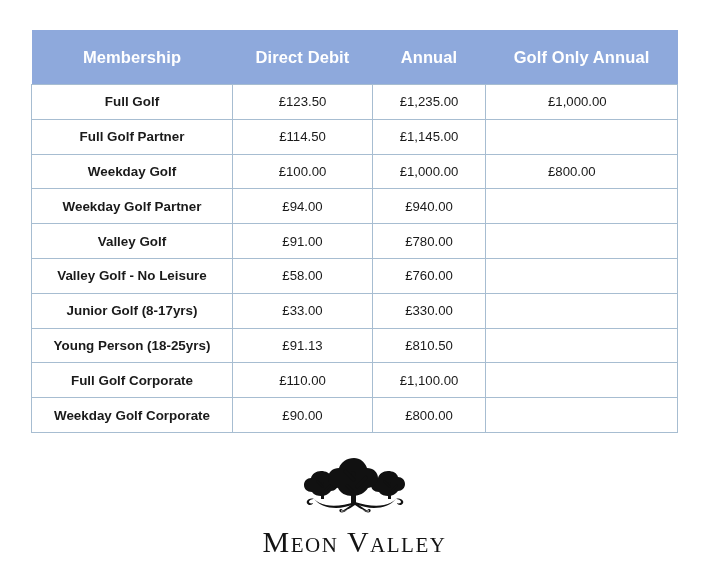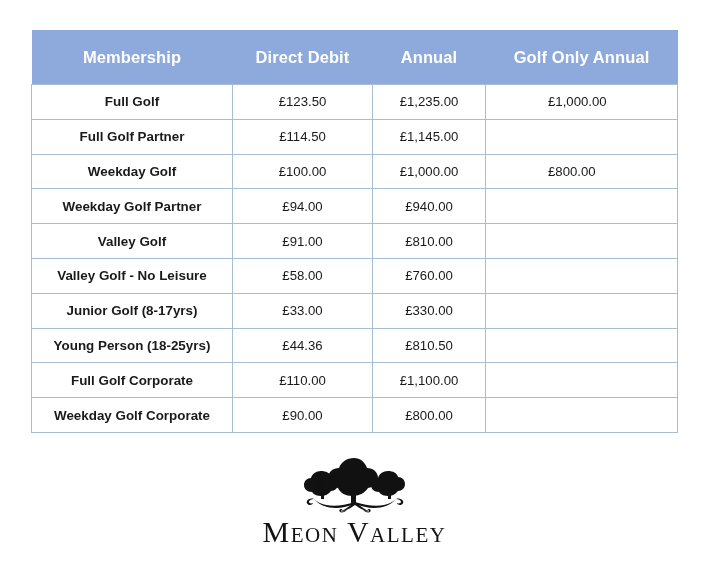--- a/index.html
+++ b/index.html
@@ -84,21 +84,21 @@
   #logo-mark {
     display: block;
   }
   #logo-wordmark {
     font-family: "Liberation Serif", "DejaVu Serif", serif;
     font-size: 30px;
     letter-spacing: 1.5px;
     color: #141414;
     font-variant: small-caps;
     line-height: 1;
-    margin-top: 2px;
+    margin-top: 12px;
     white-space: nowrap;
   }
 </style>
 </head>
 <body>
 
 <table id="pricing-table">
   <colgroup>
     <col class="col-membership">
     <col class="col-dd">
@@ -134,38 +134,38 @@
       </tr>
       <tr>
         <td class="membership-cell">Weekday Golf Partner</td>
         <td class="price-cell">£94.00</td>
         <td class="price-cell">£940.00</td>
         <td class="price-cell golf-only-cell"></td>
       </tr>
       <tr>
         <td class="membership-cell">Valley Golf</td>
         <td class="price-cell">£91.00</td>
-        <td class="price-cell">£810.00</td>
+        <td class="price-cell">£780.00</td>
         <td class="price-cell golf-only-cell"></td>
       </tr>
       <tr>
         <td class="membership-cell">Valley Golf - No Leisure</td>
         <td class="price-cell">£58.00</td>
         <td class="price-cell">£760.00</td>
         <td class="price-cell golf-only-cell"></td>
       </tr>
       <tr>
         <td class="membership-cell">Junior Golf (8-17yrs)</td>
         <td class="price-cell">£33.00</td>
         <td class="price-cell">£330.00</td>
         <td class="price-cell golf-only-cell"></td>
       </tr>
       <tr>
         <td class="membership-cell">Young Person (18-25yrs)</td>
-        <td class="price-cell">£44.36</td>
+        <td class="price-cell">£91.13</td>
         <td class="price-cell">£810.50</td>
         <td class="price-cell golf-only-cell"></td>
       </tr>
       <tr>
         <td class="membership-cell">Full Golf Corporate</td>
         <td class="price-cell">£110.00</td>
         <td class="price-cell">£1,100.00</td>
         <td class="price-cell golf-only-cell"></td>
       </tr>
       <tr>

